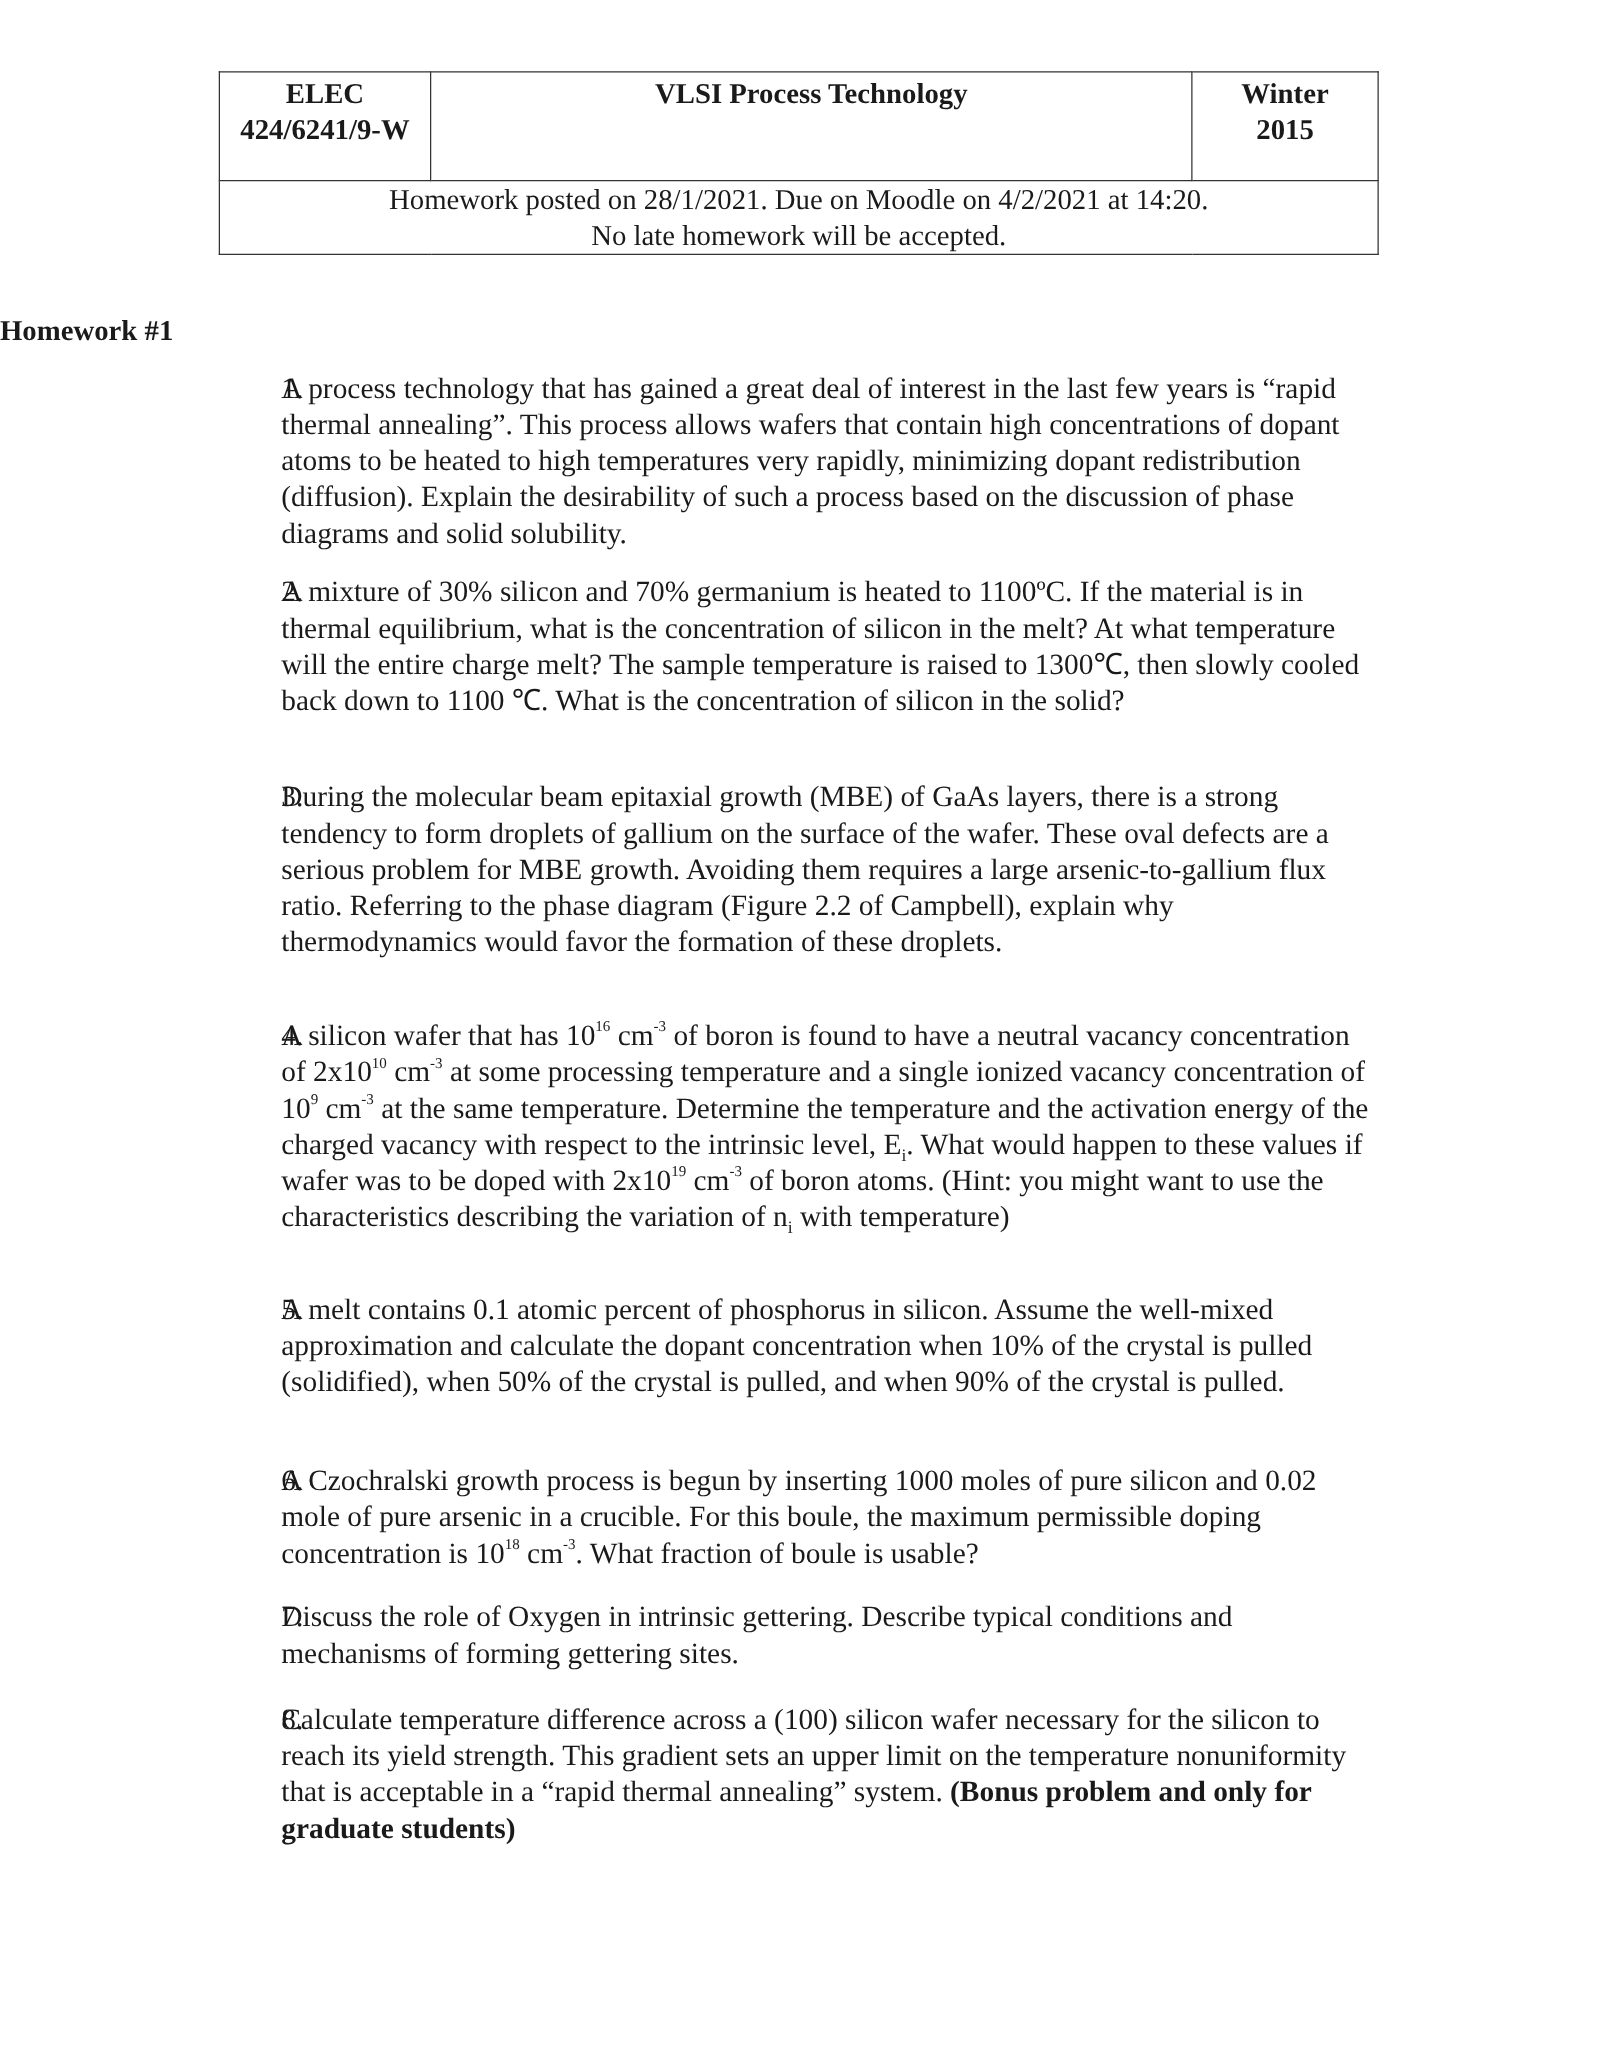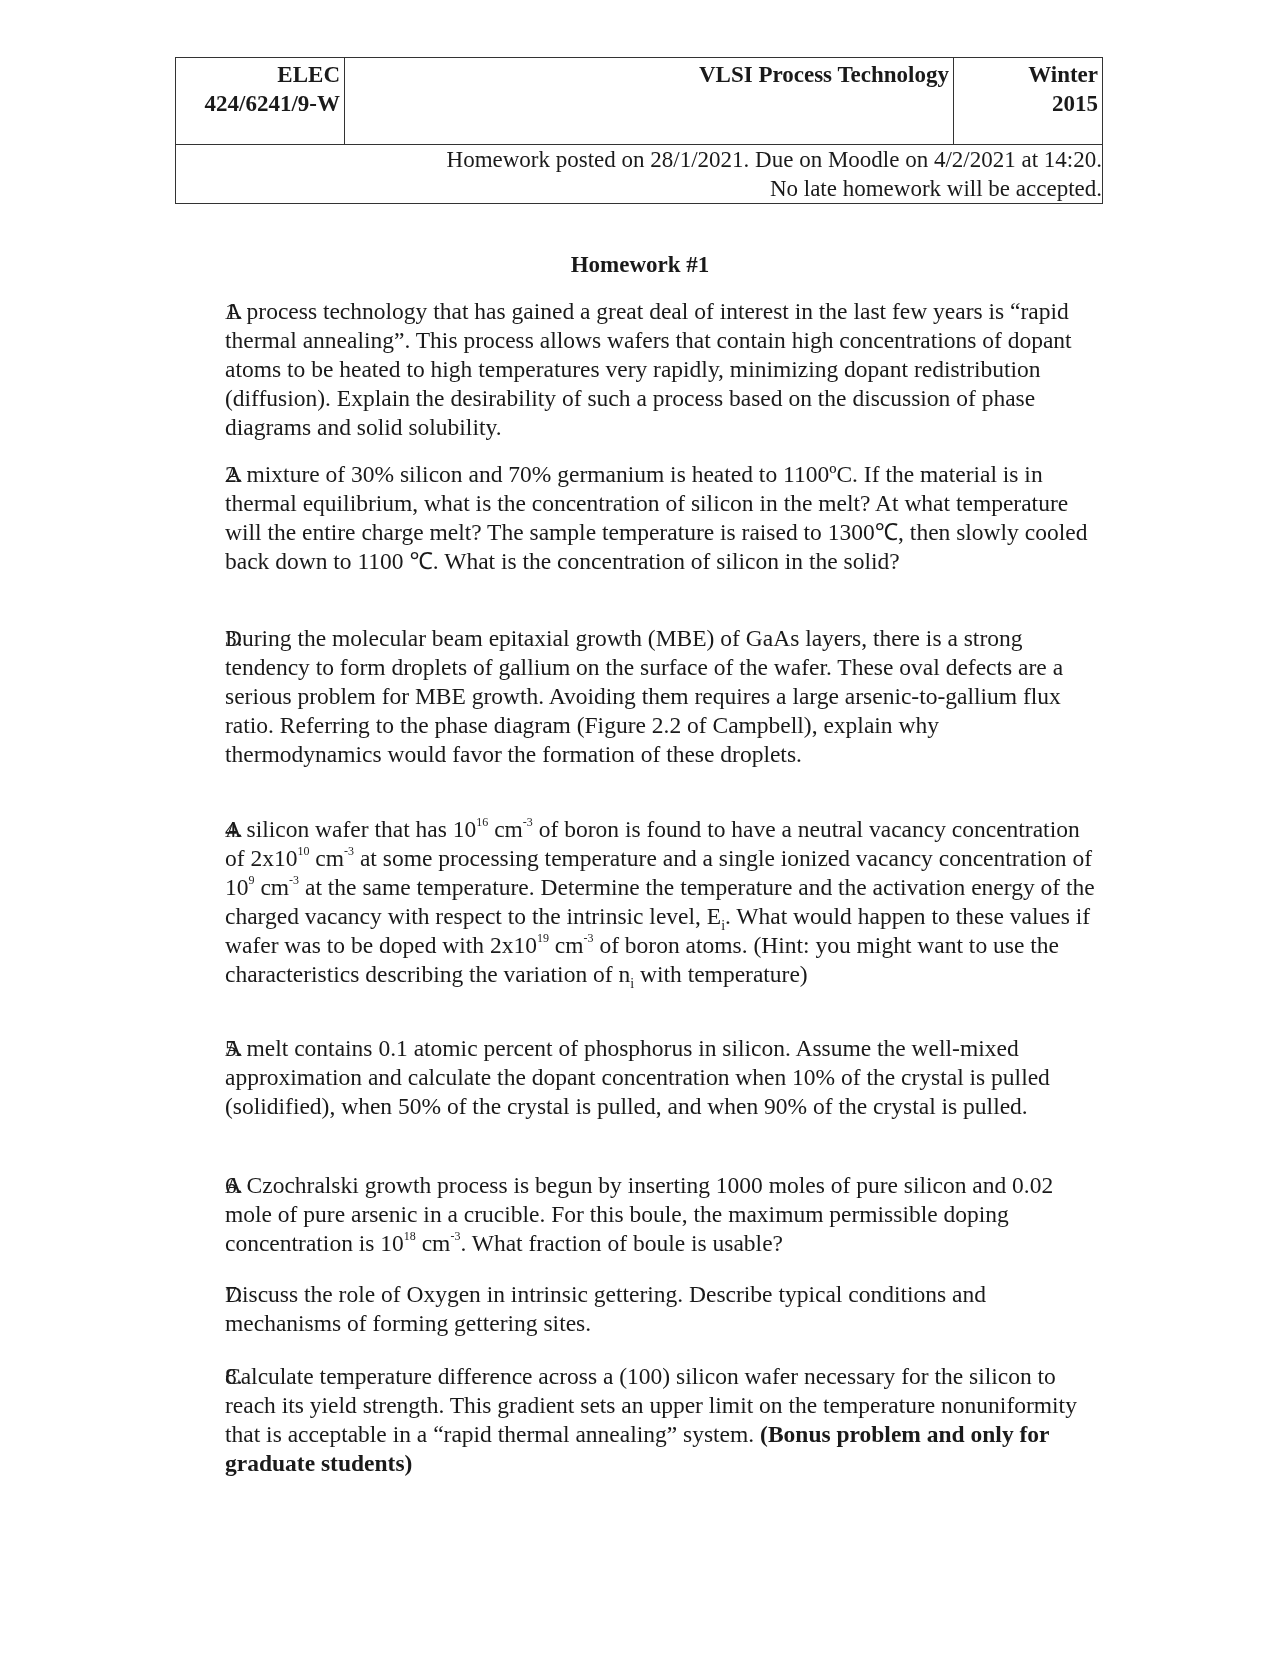--- a/index.html
+++ b/index.html
@@ -1,23 +1,23 @@
 <!DOCTYPE html>
 <html><head>
 <meta charset="utf-8">
 <style>
   html, body { margin: 0; padding: 0; background: #ffffff; }
   body { width: 1280px; height: 1656px; position: relative; font-family: "Liberation Serif", serif; color: #1a1a1a; }
   .hdr { position: absolute; left: 175px; top: 57px; width: 928px; border-collapse: collapse; }
-  .hdr td { border: 1.5px solid #333; text-align: right; vertical-align: top; font-size: 23px; line-height: 29px; padding: 2px 4px; }
+  .hdr td { border: 1.5px solid #333; text-align: center; vertical-align: top; font-size: 23px; line-height: 29px; padding: 2px 4px; }
   .hdr .c1 { width: 160px; height: 82px; font-weight: bold; }
   .hdr .c2 { font-weight: bold; margin-left: 16px; }
   .hdr .c3 { width: 140px; font-weight: bold; }
   .hdr .note { height: 54px; font-size: 23px; line-height: 29px; padding: 0; }
-  .title { position: absolute; top: 252px; left: 0; width: 1280px; text-align: center; font-weight: bold; font-size: 23px; }
+  .title { position: absolute; top: 252px; left: 0; width: 1280px; text-align: left; font-weight: bold; font-size: 23px; }
   .q { position: absolute; left: 225px; width: 870px; font-size: 23.5px; line-height: 29px; }
   .q .num { position: absolute; left: 0; top: 0; }
   .q .txt { }
   sup { font-size: 12px; line-height: 0; position: relative; top: -2px; vertical-align: super; }
   sub { font-size: 14px; line-height: 0; }
   b { font-weight: bold; }
 </style>
 </head>
 <body>
 

